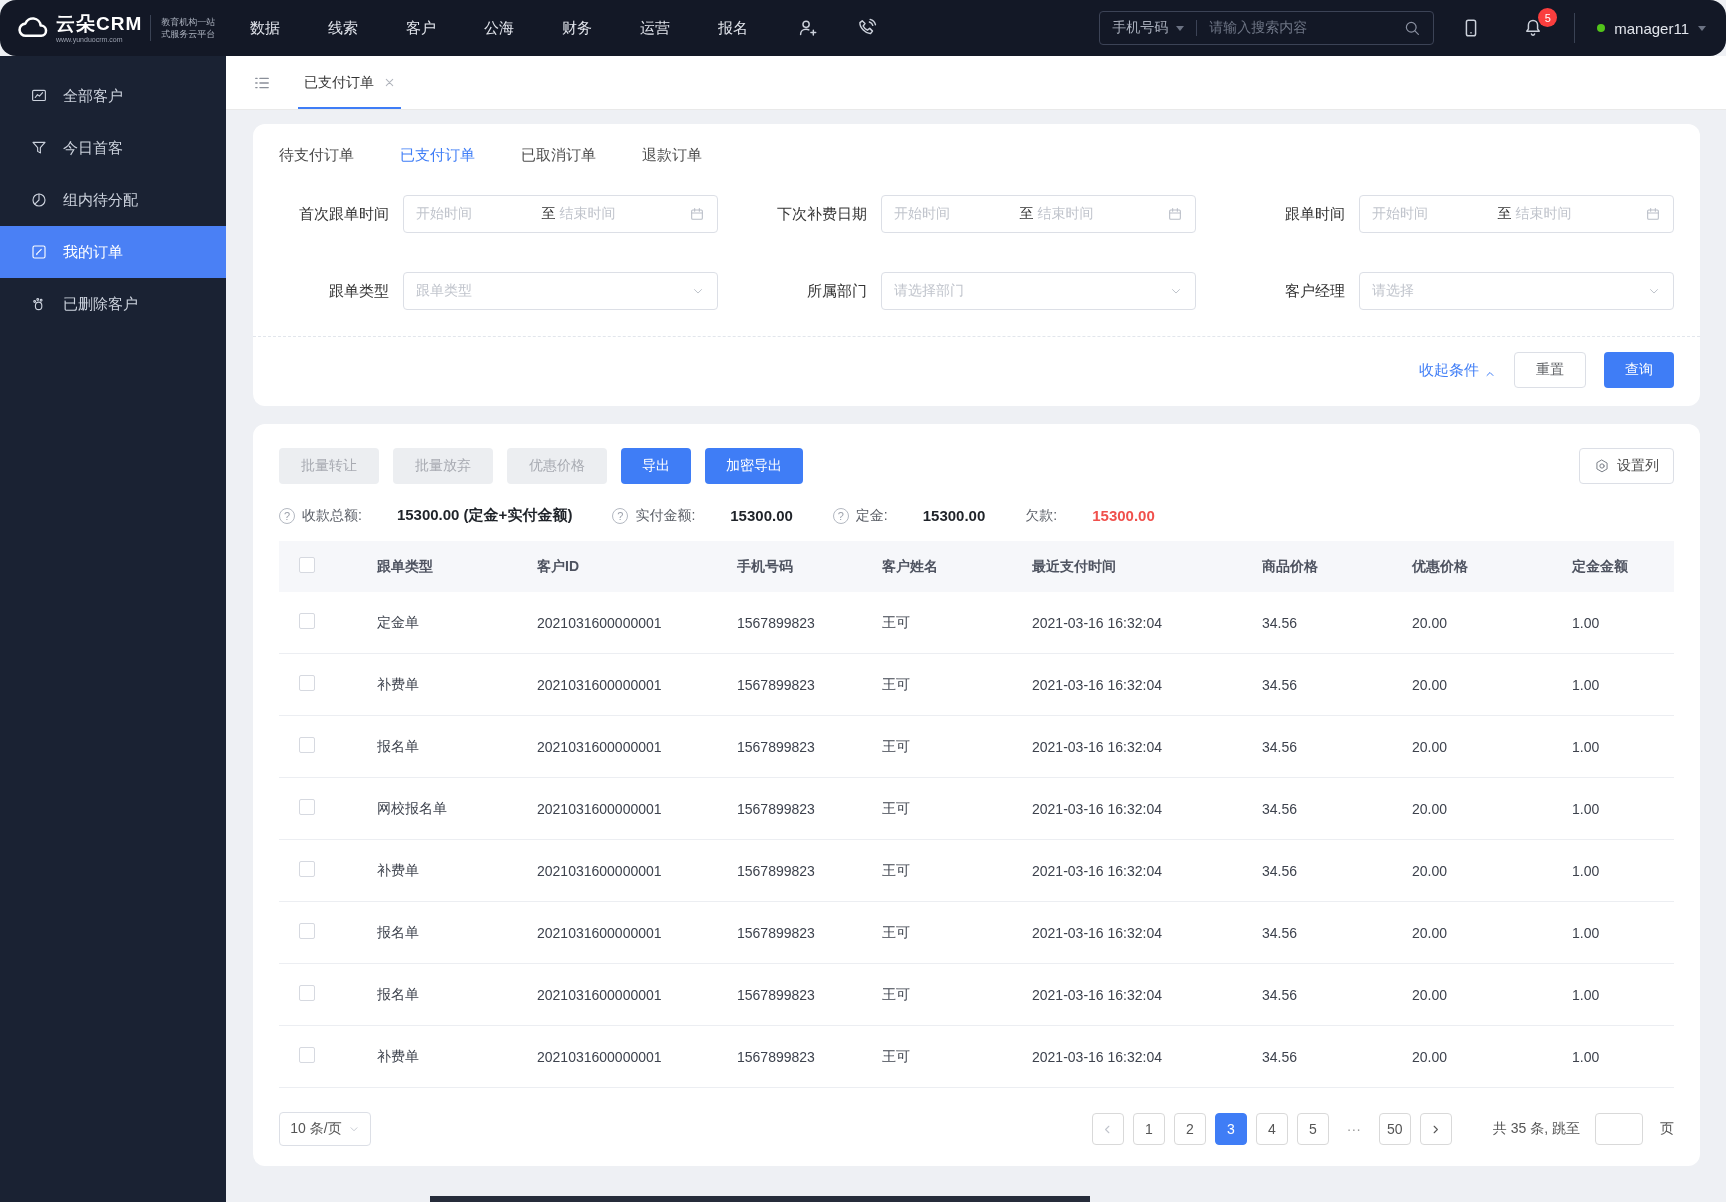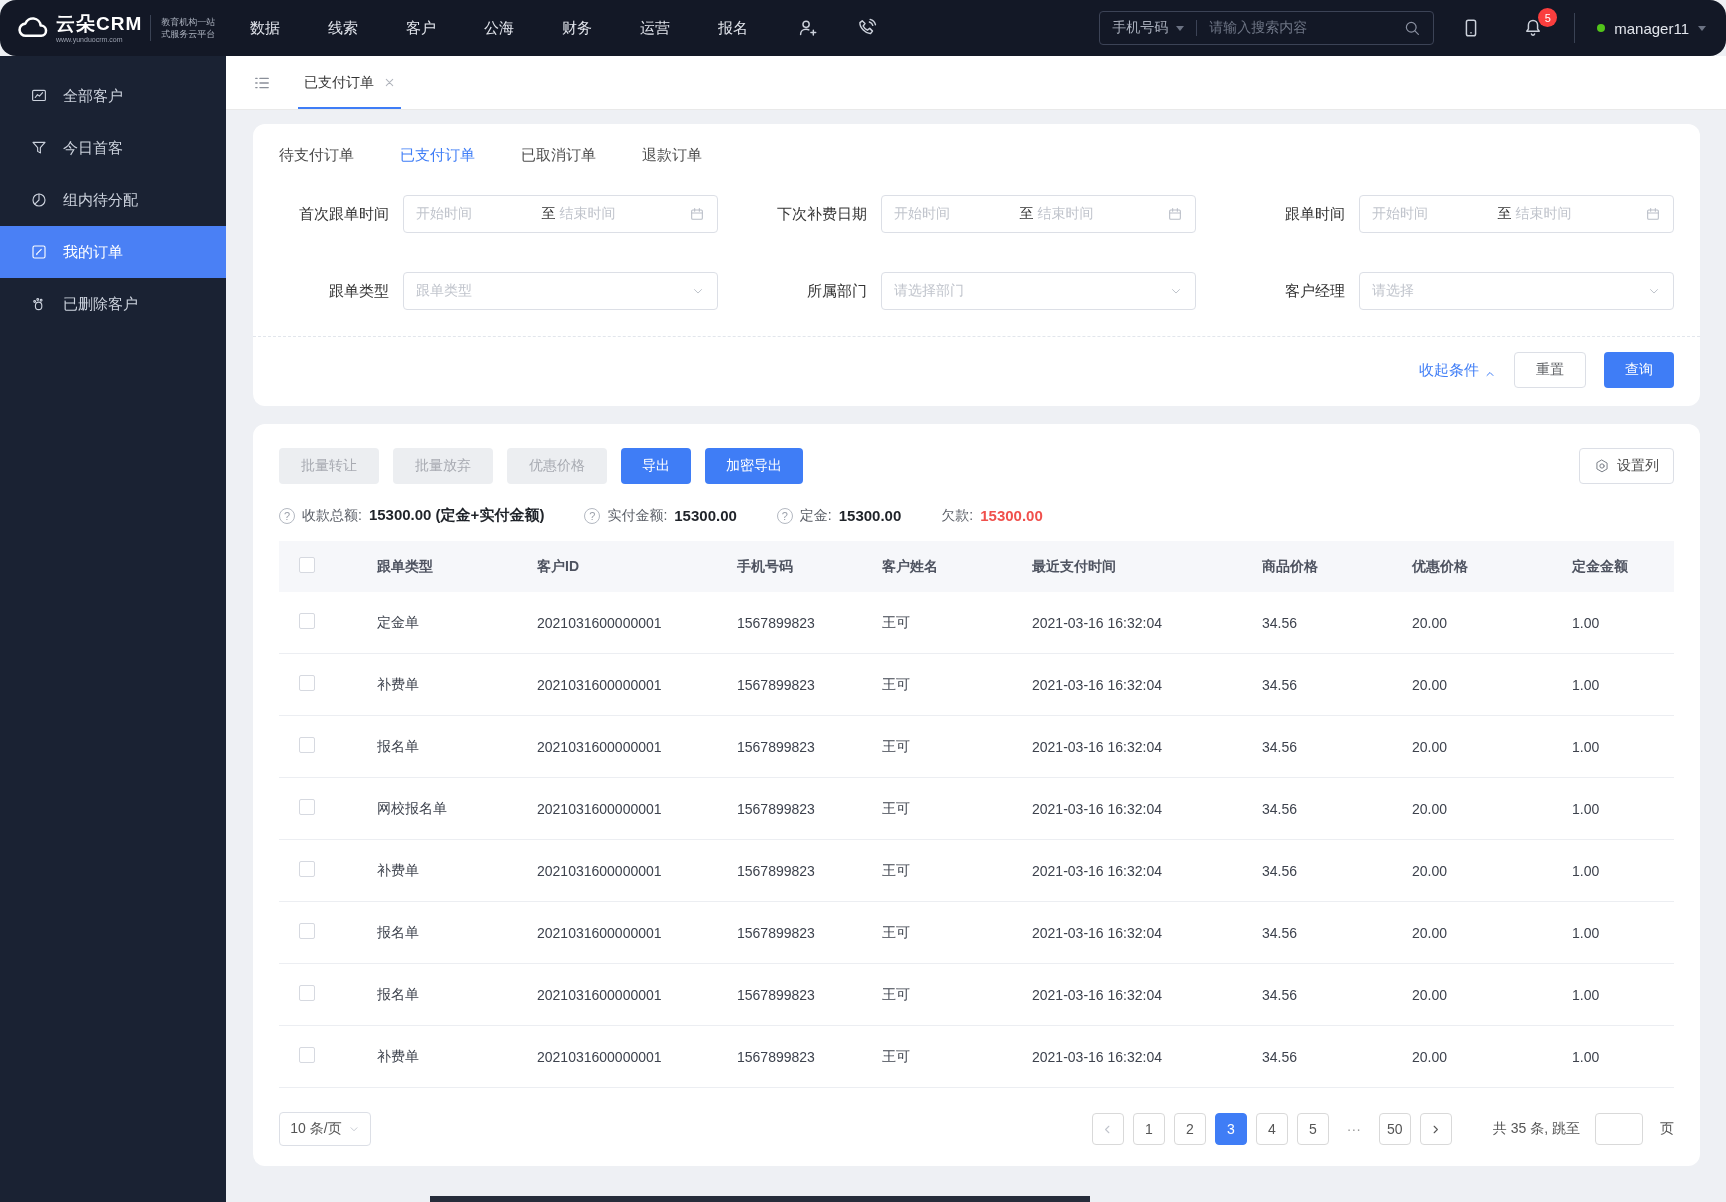--- a/index.html
+++ b/index.html
@@ -76,21 +76,21 @@
   
   .tcard { margin-top:18px; padding:24px 26px 20px; }
   .actions { display:flex; align-items:center; gap:14px; }
   .settings-btn { margin-left:auto; height:36px; border:1px solid #dcdfe6; border-radius:4px; background:#fff; color:#4d4d4d; display:flex; align-items:center; gap:7px; padding:0 14px; font-size:14px; cursor:pointer; }
   .settings-btn .ico { color:#7a7f88; }
 
   .summary { display:flex; align-items:center; gap:40px; margin-top:22px; }
   .sum-item { display:flex; align-items:center; gap:7px; }
   .help-ico { width:16px; height:16px; border:1px solid #b4b9c2; border-radius:50%; color:#9ba0aa; font-size:11px; display:flex; align-items:center; justify-content:center; flex:none; }
   .sum-label { color:#5a5e66; font-size:14px; }
-  .sum-value { color:#1f2329; font-weight:bold; font-size:15px; }
+  .sum-value { color:#1f2329; font-weight:bold; font-size:15px;margin-left:28px; }
   .sum-value.danger { color:#f0504c; }
 
   table { width:100%; border-collapse:collapse; margin-top:16px; table-layout:fixed; }
   thead tr { background:#f6f7fa; }
   th { text-align:left; font-size:14px; color:#4e5360; font-weight:bold; padding:16px 8px; }
   td { padding:21px 8px; border-bottom:1px solid #eceef2; font-size:14px; color:#3d424d; }
   .col-check { width:90px; padding-left:20px; }
   .checkbox { width:16px; height:16px; border:1px solid #d6d9e0; border-radius:2px; background:#fff; display:inline-block; cursor:pointer; }
 
   

